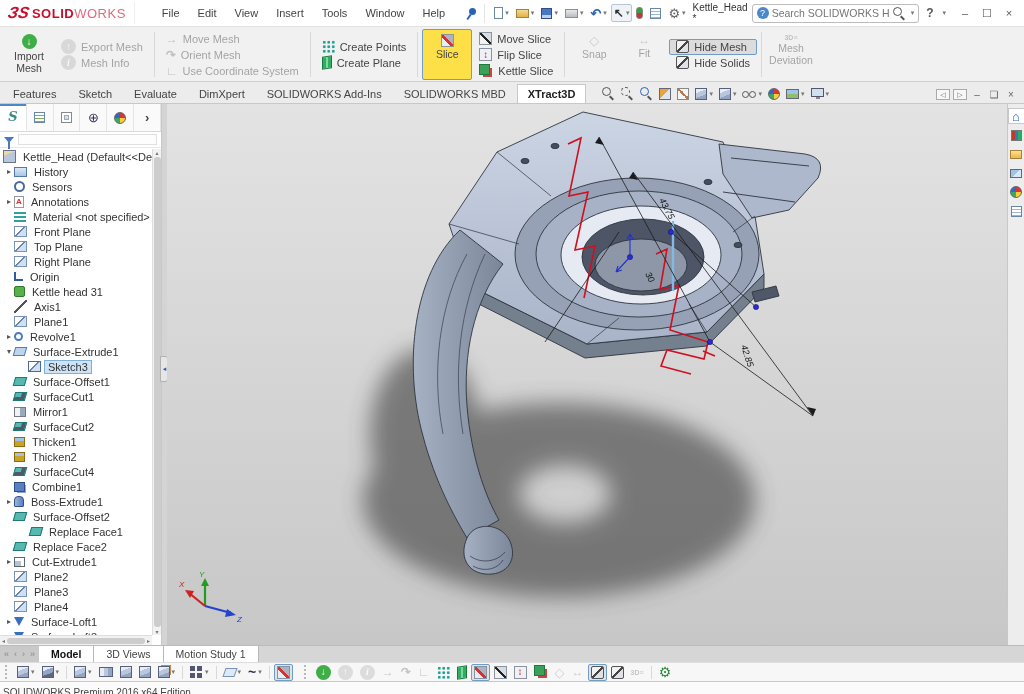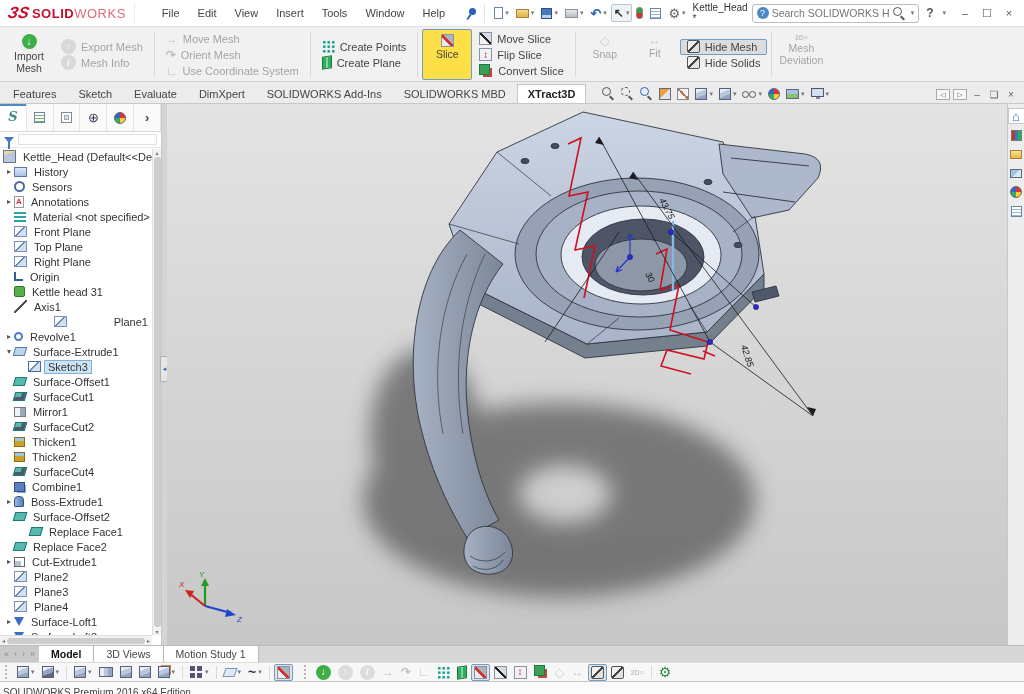--- a/index.html
+++ b/index.html
@@ -313,21 +313,21 @@
           <div class="rsm">
             <span class="ic k-moveslice"></span>
             <span>Move Slice</span>
           </div>
           <div class="rsm">
             <span class="ic k-flipslice"></span>
             <span>Flip Slice</span>
           </div>
           <div class="rsm">
             <span class="ic k-convslice"></span>
-            <span>Convert Slice</span>
+            <span>Kettle Slice</span>
           </div>
         </div>
       </div>
       <span class="rsep"></span>
       <div class="rgroup">
         <div class="rbig dis">
           <span class="ic k-snap"></span>
           <div class="rlbl">Snap</div>
         </div>
         <div class="rbig dis">
@@ -487,21 +487,21 @@
           <div class="trow" style="padding-left: 4px;">
             <span class="texp"></span>
             <span class="tico t-meshpart"></span>
             <span class="tlabel">Kettle head 31</span>
           </div>
           <div class="trow" style="padding-left: 4px;">
             <span class="texp"></span>
             <span class="tico t-axis"></span>
             <span class="tlabel">Axis1</span>
           </div>
-          <div class="trow" style="padding-left: 4px; justify-content: space-between;">
+          <div class="trow" style="padding-left: 4px;">
             <span class="texp"></span>
             <span class="tico t-plane"></span>
             <span class="tlabel">Plane1</span>
           </div>
           <div class="trow" style="padding-left: 4px;">
             <span class="texp">▸</span>
             <span class="tico t-revolve"></span>
             <span class="tlabel">Revolve1</span>
           </div>
           <div class="trow" style="padding-left: 4px;">

